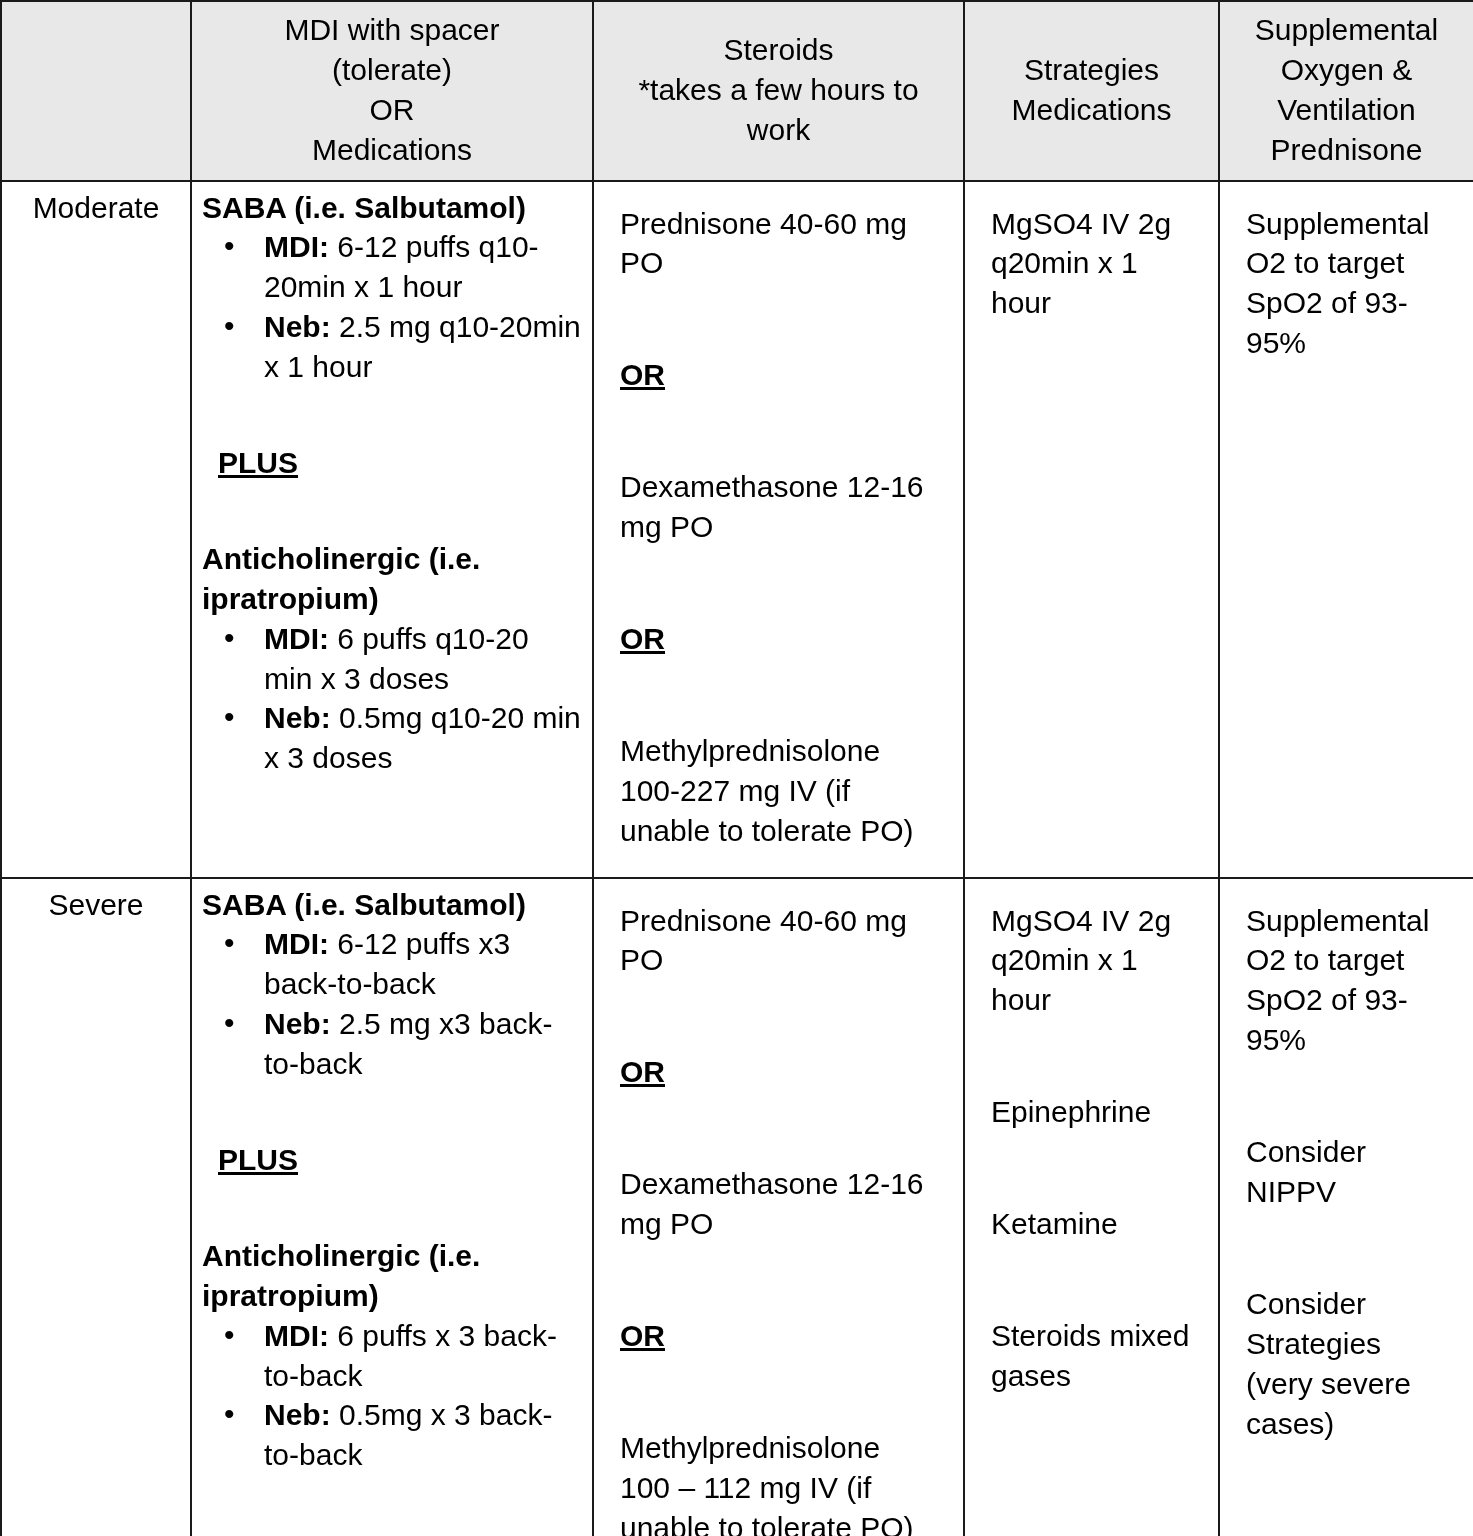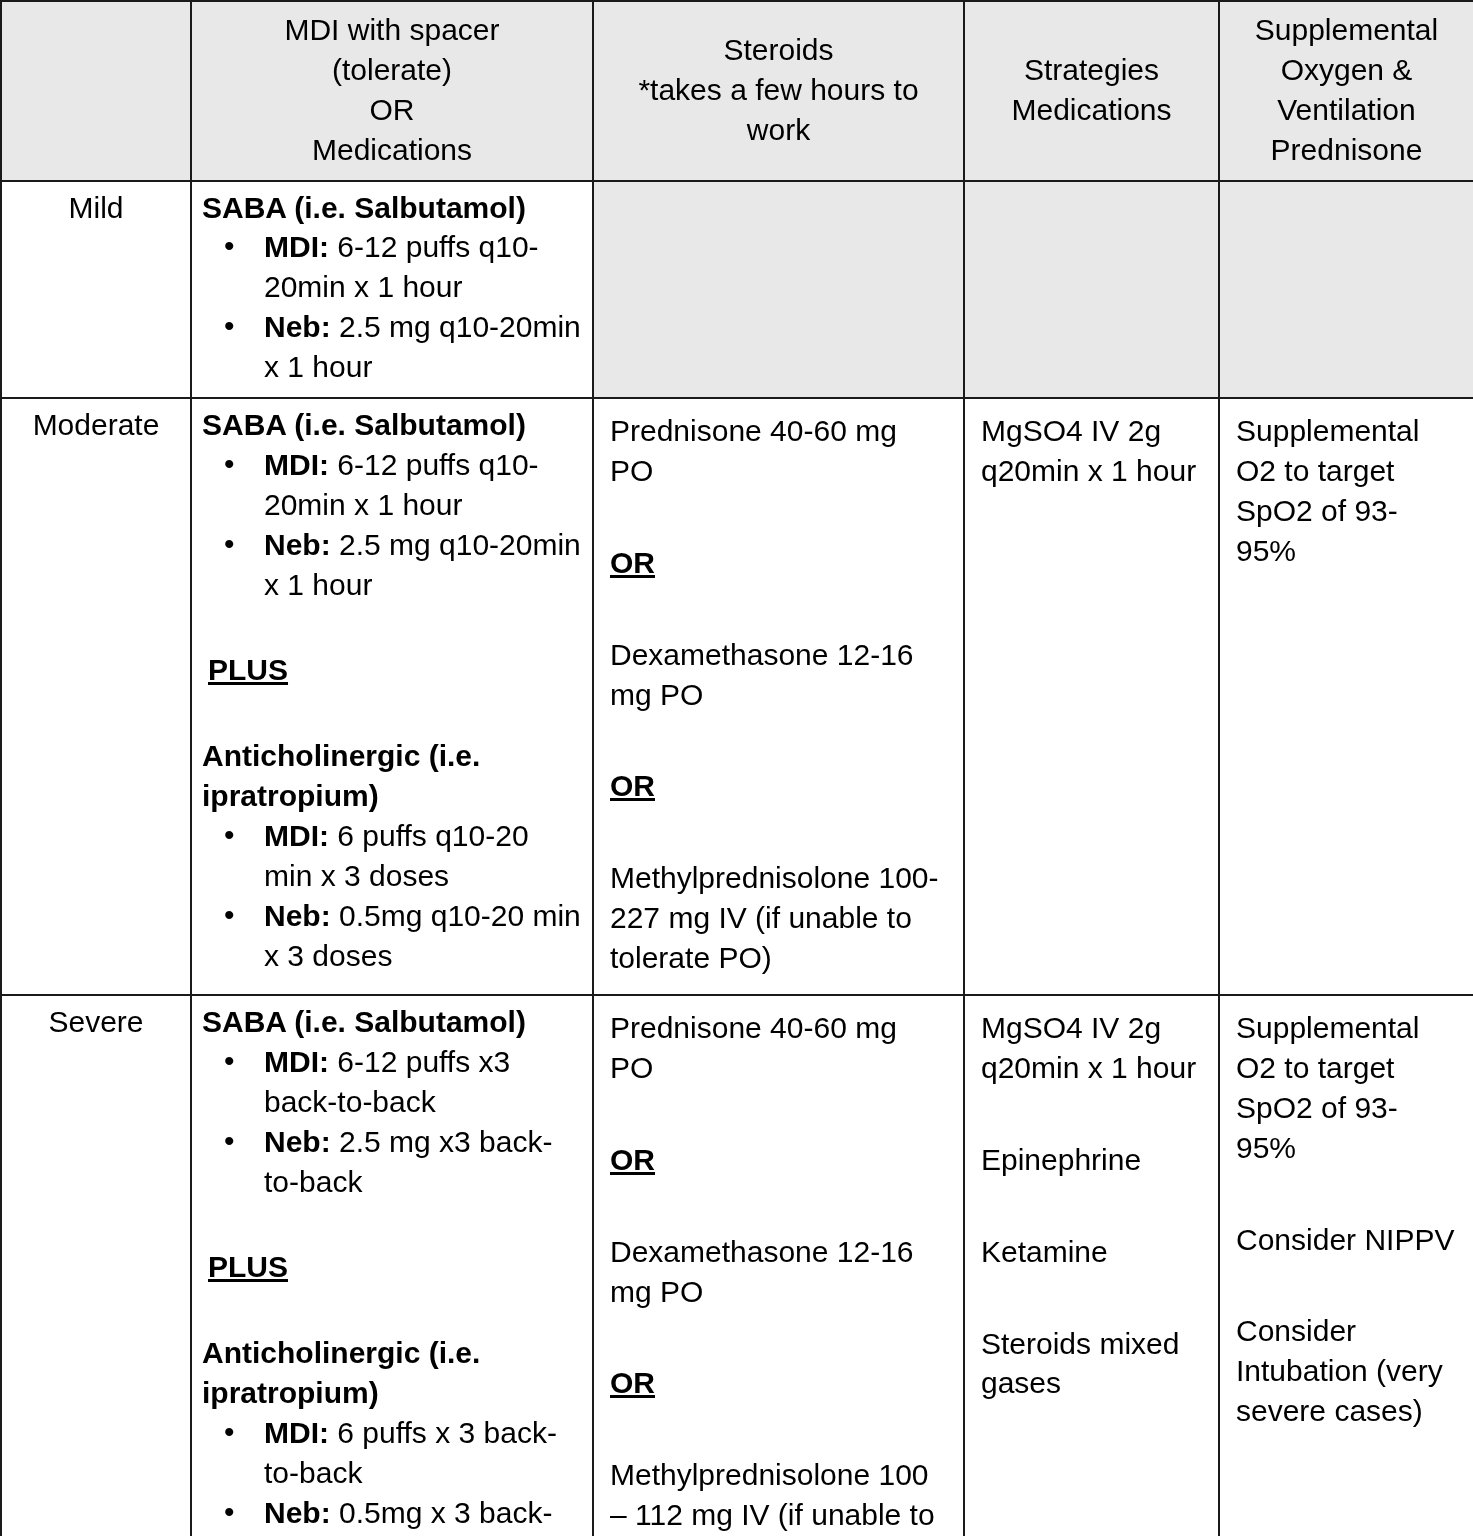--- a/index.html
+++ b/index.html
@@ -86,21 +86,21 @@
     font-weight: bold;
     text-decoration: underline;
     display: inline-block;
   }
   .or-kw {
     font-weight: bold;
     text-decoration: underline;
     display: inline-block;
   }
   .para {
-    margin: 6px;
+    margin: 16px;
   }
   .gap {
     height: 40px;
   }
 </style>
 </head>
 <body>
 
 <table class="asthma-table">
   <colgroup>
@@ -129,33 +129,20 @@
           <div>Medications</div>
         </td>
         <td class="shaded">
           <div>Supplemental</div>
           <div>Oxygen &amp;</div>
           <div>Ventilation</div>
           <div>Prednisone</div>
         </td>
       </tr>
       <tr>
-        <td class="sev-cell"><span>Mild</span></td>
-        <td>
-          <div class="drug-heading">SABA (i.e. Salbutamol)</div>
-          <ul class="dose-list">
-            <li><span class="dose-label">MDI:</span><span> 6-12 puffs q10-20min x 1 hour</span></li>
-            <li><span class="dose-label">Neb:</span><span> 2.5 mg q10-20min x 1 hour</span></li>
-          </ul>
-        </td>
-        <td class="shaded"></td>
-        <td class="shaded"></td>
-        <td class="shaded"></td>
-      </tr>
-      <tr>
         <td class="sev-cell"><span>Moderate</span></td>
         <td>
           <div class="drug-heading">SABA (i.e. Salbutamol)</div>
           <ul class="dose-list">
             <li><span class="dose-label">MDI:</span><span> 6-12 puffs q10-20min x 1 hour</span></li>
             <li><span class="dose-label">Neb:</span><span> 2.5 mg q10-20min x 1 hour</span></li>
           </ul>
           <div class="gap"></div>
           <div class="para"><span class="plus-kw">PLUS</span></div>
           <div class="gap"></div>
@@ -218,17 +205,17 @@
           <div class="gap"></div>
           <div class="para">Ketamine</div>
           <div class="gap"></div>
           <div class="para">Steroids mixed gases</div>
         </td>
         <td>
           <div class="para">Supplemental O2 to target SpO2 of 93-95%</div>
           <div class="gap"></div>
           <div class="para">Consider NIPPV</div>
           <div class="gap"></div>
-          <div class="para">Consider Intubation (very severe cases)</div>
+          <div class="para">Consider Strategies (very severe cases)</div>
         </td>
       </tr>
     </tbody>
 </table>
 
 </body></html>

